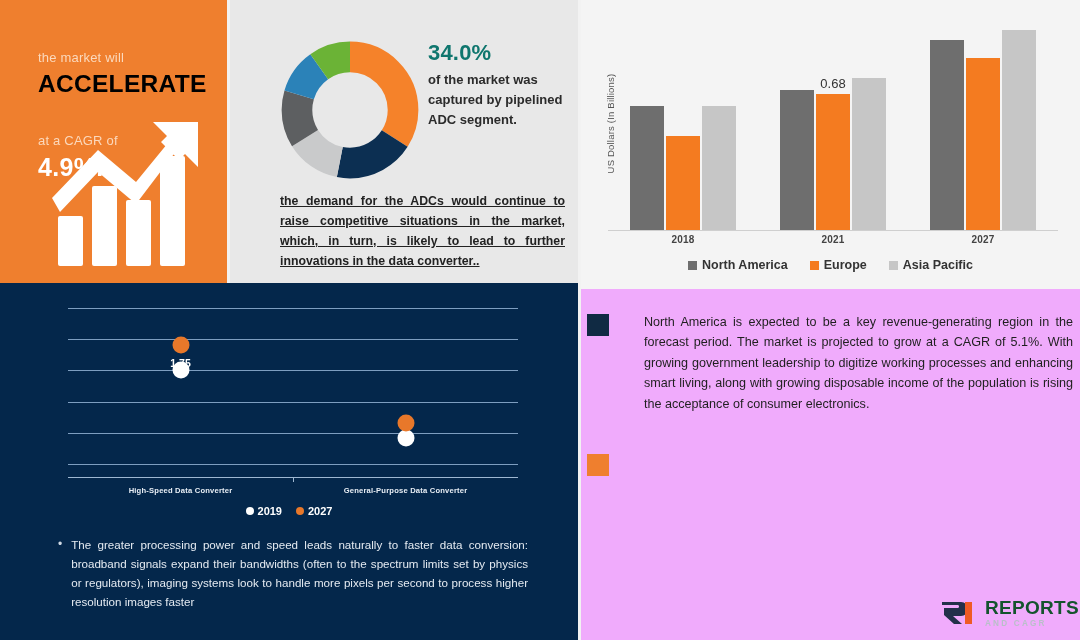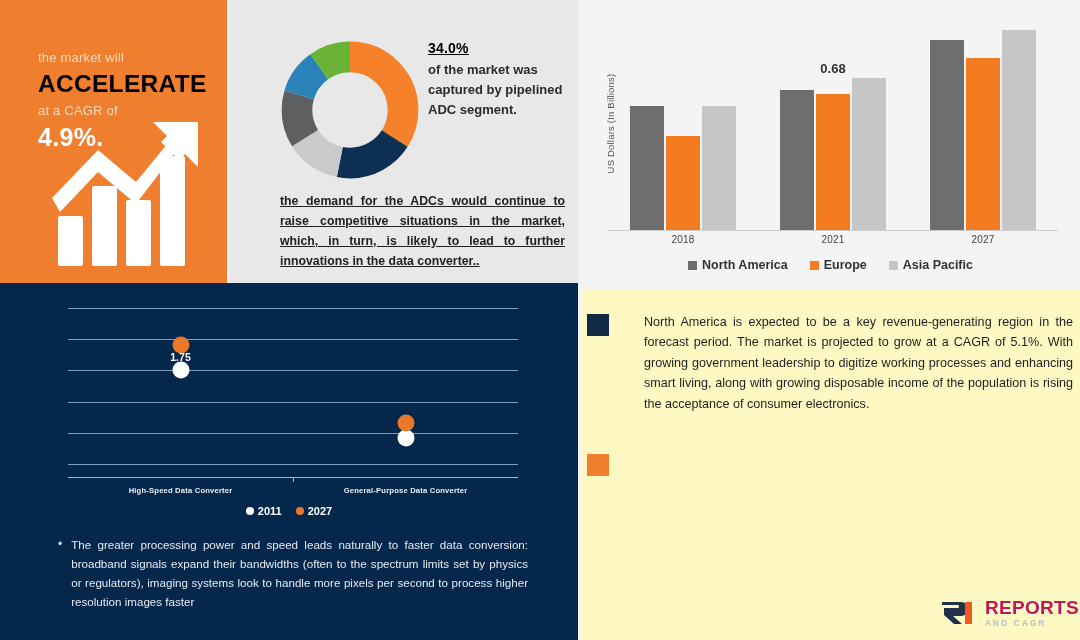--- a/index.html
+++ b/index.html
@@ -13,33 +13,33 @@
 
   
   .panel-accelerate {
     position: absolute; left: 0; top: 0; width: 227px; height: 283px;
     background: #ef7f2e; overflow: hidden;
   }
   .acc-text { position: absolute; left: 38px; top: 48px; width: 180px; }
   .acc-l1 { font-size: 13px; color: #fbd9bd; letter-spacing: .2px; line-height: 1.55; font-weight: 400;}
   .acc-l2 { font-size: 13px; color: #fbd9bd; letter-spacing: .2px; line-height: 1.55; font-weight: 400;}
   .acc-big { font-size: 24.5px; color: #000000; font-weight: 700; letter-spacing: .3px; line-height: 1.3; }
-  .acc-l3 { font-size: 13px; color: #fbd9bd; letter-spacing: .2px; line-height: 1.7; }
+  .acc-l3 { font-size: 13px; color: #fbd9bd; letter-spacing: .2px; line-height: 1.7; margin-top: 30px; }
   .acc-pct { font-size: 25px; color: #ffffff; font-weight: 700; letter-spacing: .3px; line-height: 1.2;}
   .growth-icon { position: absolute; left: 52px; top: 108px; width: 165px; height: 165px; }
 
   
   .panel-donut {
     position: absolute; left: 230px; top: 0; width: 348px; height: 283px;
     background: #e8e8e8;
   }
   .donut-wrap { position: absolute; left: 50px; top: 40px; width: 140px; height: 140px; }
   .donut-svg { width: 140px; height: 140px; display: block; }
   .donut-stat { position: absolute; left: 198px; top: 40px; width: 140px; }
-  .stat-pct { font-size: 14px; font-weight: 700; color: #000000; letter-spacing: .2px; text-decoration: underline; }
+  .stat-pct { font-size: 22px; font-weight: 700; color: #0f766e; letter-spacing: .2px; }
   .stat-desc { font-size: 13px; font-weight: 700; color: #2b2b2b; line-height: 1.52; margin-top: 4px; }
   .donut-para {
     position: absolute; left: 50px; top: 192px; width: 285px;
     font-size: 12.3px; font-weight: 700; color: #222; line-height: 1.62;
     text-align: justify;
     text-decoration: underline;
   }
 
   
   .panel-bars {
@@ -58,27 +58,27 @@
     position: absolute; left: 27px; right: 22px; top: 18px; height: 212px;
     display: flex; justify-content: space-around; align-items: flex-end;
   }
   .bc-group { display: flex; align-items: flex-end; gap: 2px; height: 100%; position: relative; }
   .bc-bar { width: 34px; position: relative; }
   .bc-bar.na { background: #6e6e6e; }
   .bc-bar.eu { background: #f47b20; }
   .bc-bar.ap { background: #c6c6c6; }
   .bc-vallabel {
     position: absolute; bottom: 100%; left: 50%; transform: translateX(-50%);
-    font-size: 13px; font-weight: 700; color: #333; margin-bottom: 18px; white-space: nowrap;
+    font-size: 13px; font-weight: 400; color: #333; margin-bottom: 3px; white-space: nowrap;
   }
   .bc-xlabels {
     position: absolute; left: 27px; right: 22px; top: 234px; height: 16px;
     display: flex; justify-content: space-around;
   }
-  .bc-xlabel { font-size: 10px; font-weight: 400; color: #444; width: 110px; text-align: center; letter-spacing:.2px;}
+  .bc-xlabel { font-size: 10px; font-weight: 700; color: #444; width: 110px; text-align: center; letter-spacing:.2px;}
   .bc-legend {
     position: absolute; left: 0; right: 0; top: 258px;
     display: flex; justify-content: center; align-items: center; gap: 22px;
   }
   .lg-item { display: flex; align-items: center; gap: 5px; }
   .lg-sq { width: 9px; height: 9px; display: inline-block; }
   .lg-txt { font-size: 12.5px; font-weight: 700; color: #333; }
 
   
   .panel-dots {
@@ -112,39 +112,39 @@
     display: flex; gap: 9px;
   }
   .dp-bullet-mark { color: #cfd9e4; font-size: 12px; line-height: 1.62; }
   .dp-bullet-text {
     font-size: 11.6px; color: #e4eaf1; line-height: 1.65; text-align: justify; flex: 1;
   }
 
   
   .panel-notes {
     position: absolute; left: 581px; top: 289px; width: 499px; height: 351px;
-    background: #fef9c3;
+    background: #f0abfc;
   }
   .note { position: absolute; display: flex; gap: 0; }
   .note-sq { width: 22px; height: 22px; flex: 0 0 22px; margin-top: 2px; }
   .note-body {
     font-size: 12.6px; color: #1f1f1f; line-height: 1.62; text-align: justify;
   }
   .note1 { left: 6px; top: 23px; width: 486px; }
   .note1 .note-body { margin-left: 35px; }
   .note2 { left: 6px; top: 163px; width: 486px; }
   .note2 .note-body { margin-left: 35px; }
   .note3 { left: 6px; top: 213px; width: 486px; }
   .note3 .note-body { margin-left: 35px; }
 
   
   .logo { position: absolute; left: 941px; top: 598px; width: 130px; height: 34px; }
   .logo-mark { position: absolute; left: 0; top: 2px; width: 38px; height: 26px; }
   .logo-text { position: absolute; left: 44px; top: 0px; }
-  .logo-main { font-size: 19px; font-weight: 700; color: #be185d; letter-spacing: .3px; line-height: 1.05; text-align: center; }
+  .logo-main { font-size: 19px; font-weight: 700; color: #14532d; letter-spacing: .3px; line-height: 1.05; text-align: center; }
   .logo-sub { font-size: 8.2px; font-weight: 700; color: #b9bfc9; letter-spacing: 2.2px; margin-top: 1px;}
 </style>
 </head>
 <body>
 
 <div class="page">
 
   <div class="panel-accelerate">
     <div class="acc-text">
       <div class="acc-l2">the market will</div>
@@ -235,27 +235,27 @@
         <div class="dp-grid" style="top: 94px;"></div>
         <div class="dp-grid" style="top: 125px;"></div>
         <div class="dp-grid" style="top: 156px;"></div>
         <div class="dp-axis"></div>
         <div class="dp-catlabel" style="left: 112.5px; top: 178px;">High-Speed Data Converter</div>
         <div class="dp-tick" style="left: 225px;"></div>
         <div class="dp-catlabel" style="left: 337.5px; top: 178px;">General-Purpose Data Converter</div>
         <div class="dp-dot y2019" style="background: rgb(255, 255, 255); left: 112.5px; top: 61.8095px;"></div>
         <div class="dp-dot y2019" style="background: rgb(255, 255, 255); left: 337.5px; top: 130.381px;"></div>
         <div class="dp-dot y2027" style="background: rgb(232, 120, 42); left: 112.5px; top: 36.6667px;"></div>
-        <div class="dp-vallabel" style="left: 112.5px; top: 43px;">1.75</div>
+        <div class="dp-vallabel" style="left: 112.5px; top: 49px;">1.75</div>
         <div class="dp-dot y2027" style="background: rgb(232, 120, 42); left: 337.5px; top: 115.143px;"></div>
       </div>
     <div class="dp-legend" id="dp-legend">
         <div class="dp-lg-item">
           <span class="dp-lg-dot" style="background: rgb(255, 255, 255);"></span>
-          <span class="dp-lg-txt">2011</span>
+          <span class="dp-lg-txt">2019</span>
         </div>
         <div class="dp-lg-item">
           <span class="dp-lg-dot" style="background: rgb(232, 120, 42);"></span>
           <span class="dp-lg-txt">2027</span>
         </div>
       </div>
     <div class="dp-bullet-row">
       <span class="dp-bullet-mark">•</span>
       <span class="dp-bullet-text">The greater processing power and speed leads naturally to faster data conversion: broadband signals expand their bandwidths (often to the spectrum limits set by physics or regulators), imaging systems look to handle more pixels per second to process higher resolution images faster</span>
     </div>

